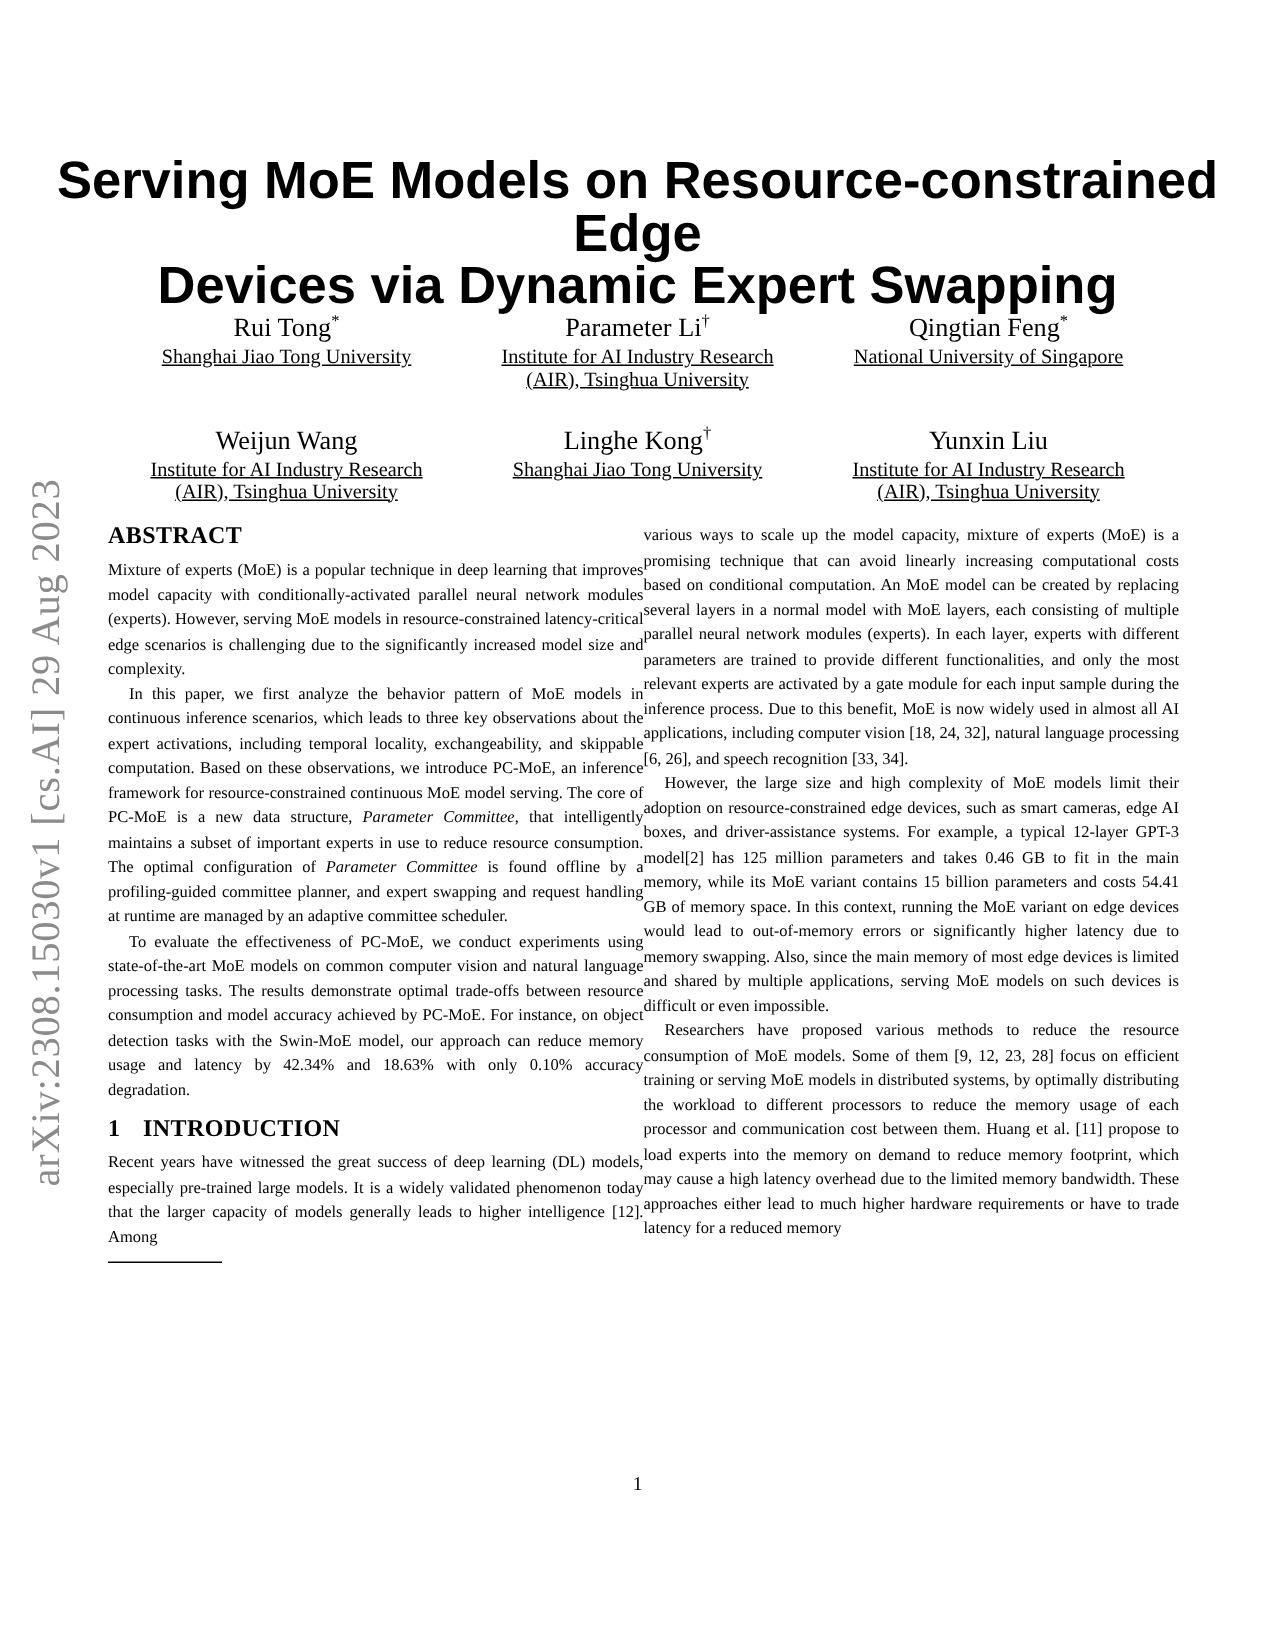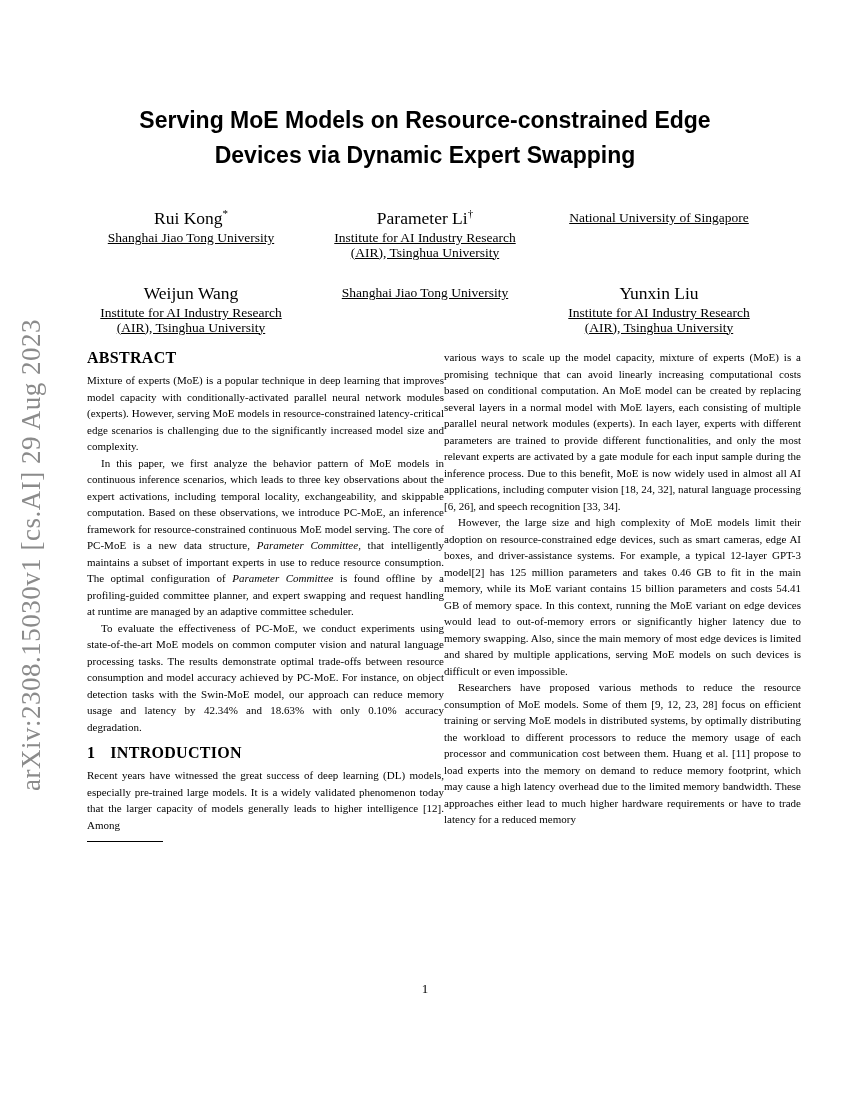--- a/index.html
+++ b/index.html
@@ -30,21 +30,21 @@
 
   .title {
     position: absolute;
     top: 103px;
     left: 0;
     width: 850px;
     margin: 0;
     text-align: center;
     font-family: "Liberation Sans", sans-serif;
     font-weight: bold;
-    font-size: 23px;
+    font-size: 35px;
     line-height: 35px;
     white-space: pre-line;
   }
 
   .authors {
     position: absolute;
     top: 208px;
     left: 80px;
     width: 690px;
     display: grid;
@@ -69,21 +69,20 @@
     text-decoration: underline;
   }
 
   .columns {
     position: absolute;
     top: 349px;
     left: 72px;
     width: 727px;
     display: flex;
     gap: 0;
-    margin-left: 15px;
   }
   .col {
     width: 357px;
   }
 
   .section-heading {
     font-size: 16px;
     font-weight: bold;
     letter-spacing: 0.3px;
     margin: 0 0 5px 0;
@@ -136,37 +135,39 @@
 </head>
 <body>
 
 <div class="watermark">arXiv:2308.15030v1  [cs.AI]  29 Aug 2023</div>
 
 <h1 class="title">Serving MoE Models on Resource-constrained Edge
 Devices via Dynamic Expert Swapping</h1>
 
 <div class="authors">
   <div class="author">
-    <div class="author-name"><span>Rui Kong</span><sup>*</sup></div>
+    <div class="author-name"><span>Rui Tong</span><sup>*</sup></div>
     <div class="author-affil">Shanghai Jiao Tong University</div>
   </div>
   <div class="author">
     <div class="author-name"><span>Parameter Li</span><sup>†</sup></div>
     <div class="author-affil">Institute for AI Industry Research
 (AIR), Tsinghua University</div>
   </div>
   <div class="author">
+    <div class="author-name"><span>Qingtian Feng</span><sup>*</sup></div>
     <div class="author-affil">National University of Singapore</div>
   </div>
   <div class="author">
     <div class="author-name"><span>Weijun Wang</span><sup></sup></div>
     <div class="author-affil">Institute for AI Industry Research
 (AIR), Tsinghua University</div>
   </div>
   <div class="author">
+    <div class="author-name"><span>Linghe Kong</span><sup>†</sup></div>
     <div class="author-affil">Shanghai Jiao Tong University</div>
   </div>
   <div class="author">
     <div class="author-name"><span>Yunxin Liu</span><sup></sup></div>
     <div class="author-affil">Institute for AI Industry Research
 (AIR), Tsinghua University</div>
   </div>
 </div>
 
 <div class="columns">

